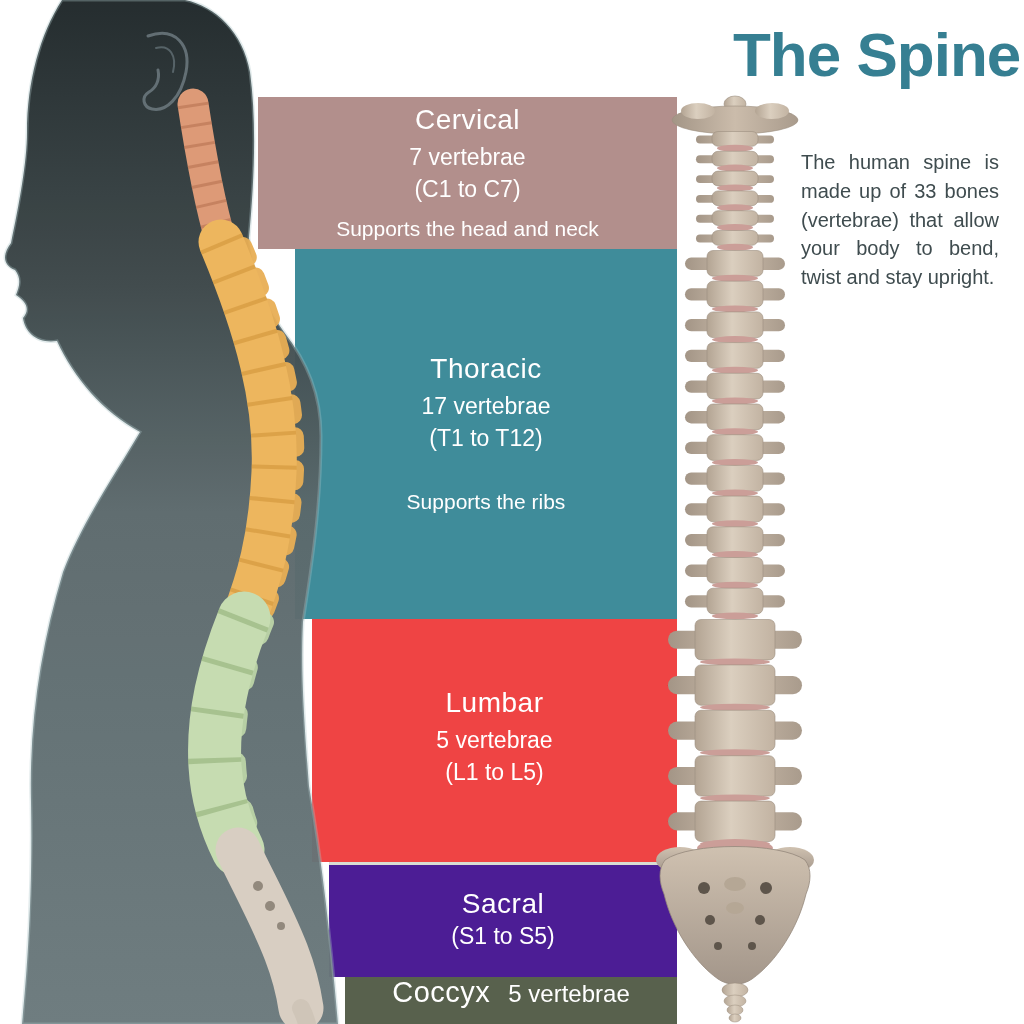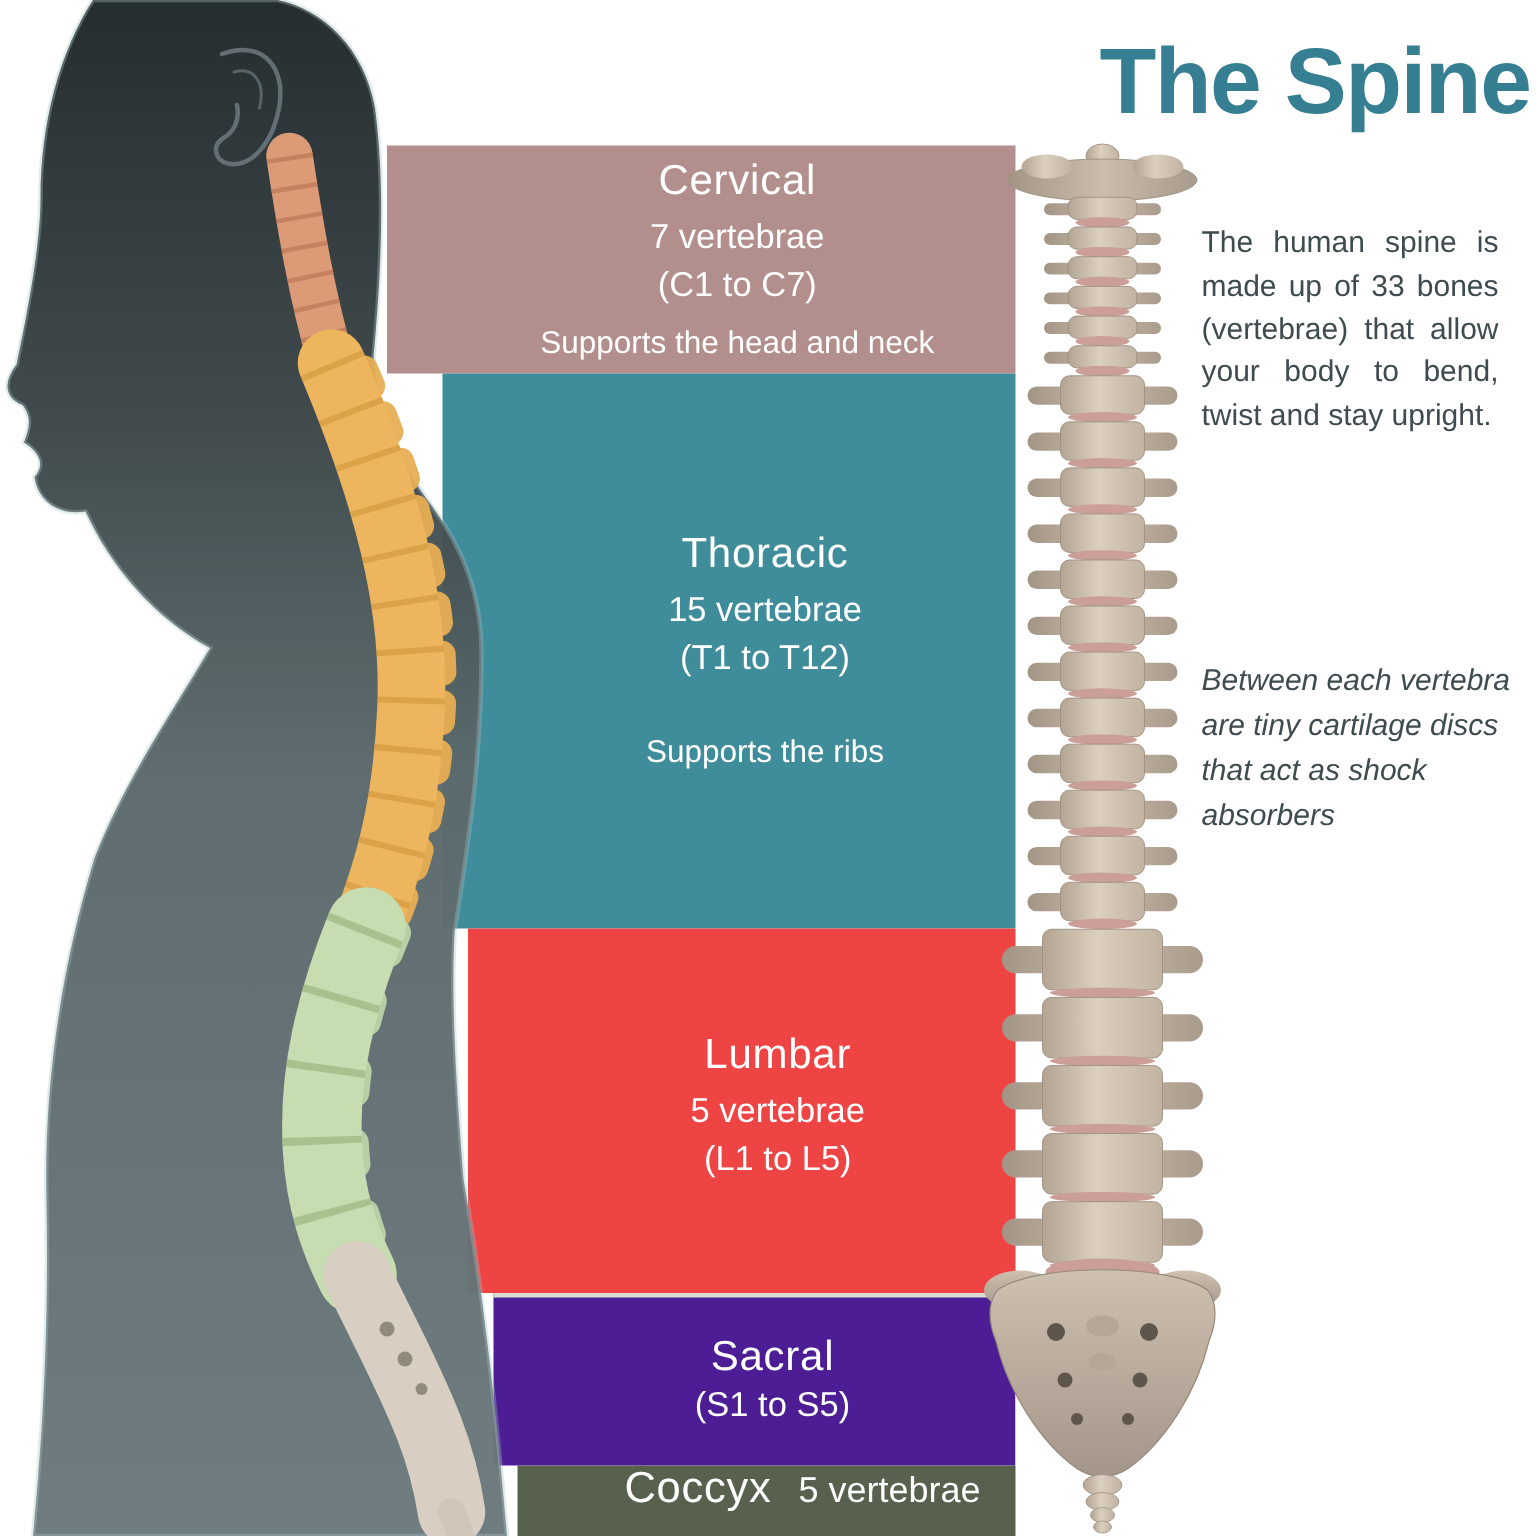--- a/index.html
+++ b/index.html
@@ -1,20 +1,20 @@
 <!DOCTYPE html>
 <html><head>
 <meta charset="utf-8">
 <style>
   html,body{margin:0;padding:0;background:#fff;}
   .canvas{position:relative;width:1024px;height:1024px;background:#ffffff;overflow:hidden;
           font-family:"Liberation Sans", sans-serif;}
   
   .band{position:absolute;display:flex;flex-direction:column;align-items:center;
-        justify-content:center;color:#ffffff;text-align:center;z-index:1;padding-left:24px;}
+        justify-content:center;color:#ffffff;text-align:center;z-index:1;}
   .band .name{font-size:28px;line-height:1.1;margin-bottom:9px;letter-spacing:.5px;}
   .band .sub{font-size:23px;line-height:1.1;margin-bottom:7px;}
   .band .desc{font-size:21px;line-height:1.15;margin-top:7px;}
   .band-cervical{left:258px;top:97px;width:419px;height:152px;background:#b28f8c;}
   .band-thoracic{left:295px;top:249px;width:382px;height:370px;background:#3f8c9a;text-align:center;}
   .band-thoracic .desc{margin-top:32px;}
   .band-lumbar{left:312px;top:619px;width:365px;height:243px;background:#ef4444;}
   .band-sacral{left:329px;top:862px;width:348px;height:115px;background:#4c1d95;
                border-top:3px solid #d9ddd3;box-sizing:border-box;}
   .band-sacral .name{margin-bottom:4px;}
@@ -92,21 +92,21 @@
 
   <div class="band band-cervical">
     <div class="name">Cervical</div>
     <div class="sub">7 vertebrae</div>
     <div class="sub">(C1 to C7)</div>
     <div class="desc">Supports the head and neck</div>
   </div>
 
   <div class="band band-thoracic">
     <div class="name">Thoracic</div>
-    <div class="sub">15 vertebrae</div>
+    <div class="sub">17 vertebrae</div>
     <div class="sub">(T1 to T12)</div>
     <div class="desc">Supports the ribs</div>
   </div>
 
   <div class="band band-lumbar">
     <div class="name">Lumbar</div>
     <div class="sub">5 vertebrae</div>
     <div class="sub">(L1 to L5)</div>
   </div>
 
@@ -243,15 +243,14 @@
     <g>
       <ellipse cx="95" cy="902" rx="13" ry="7" fill="url(#boneG)" stroke="#9a8c7d" stroke-width="0.5"></ellipse>
       <ellipse cx="95" cy="913" rx="11" ry="6" fill="url(#boneG)" stroke="#9a8c7d" stroke-width="0.5"></ellipse>
       <ellipse cx="95" cy="922" rx="8" ry="5" fill="url(#boneG)" stroke="#9a8c7d" stroke-width="0.5"></ellipse>
       <ellipse cx="95" cy="930" rx="6" ry="4" fill="url(#boneG)" stroke="#9a8c7d" stroke-width="0.5"></ellipse>
     </g>
   </svg>
 
   <h1 class="title">The Spine</h1>
   <p class="intro">The human spine is made up of 33 bones (vertebrae) that allow your body to bend, twist and stay upright.</p>
-  <p class="note">Between each vertebra are tiny cartilage discs that act as shock absorbers</p>
 
 </div>
 
 </body></html>

